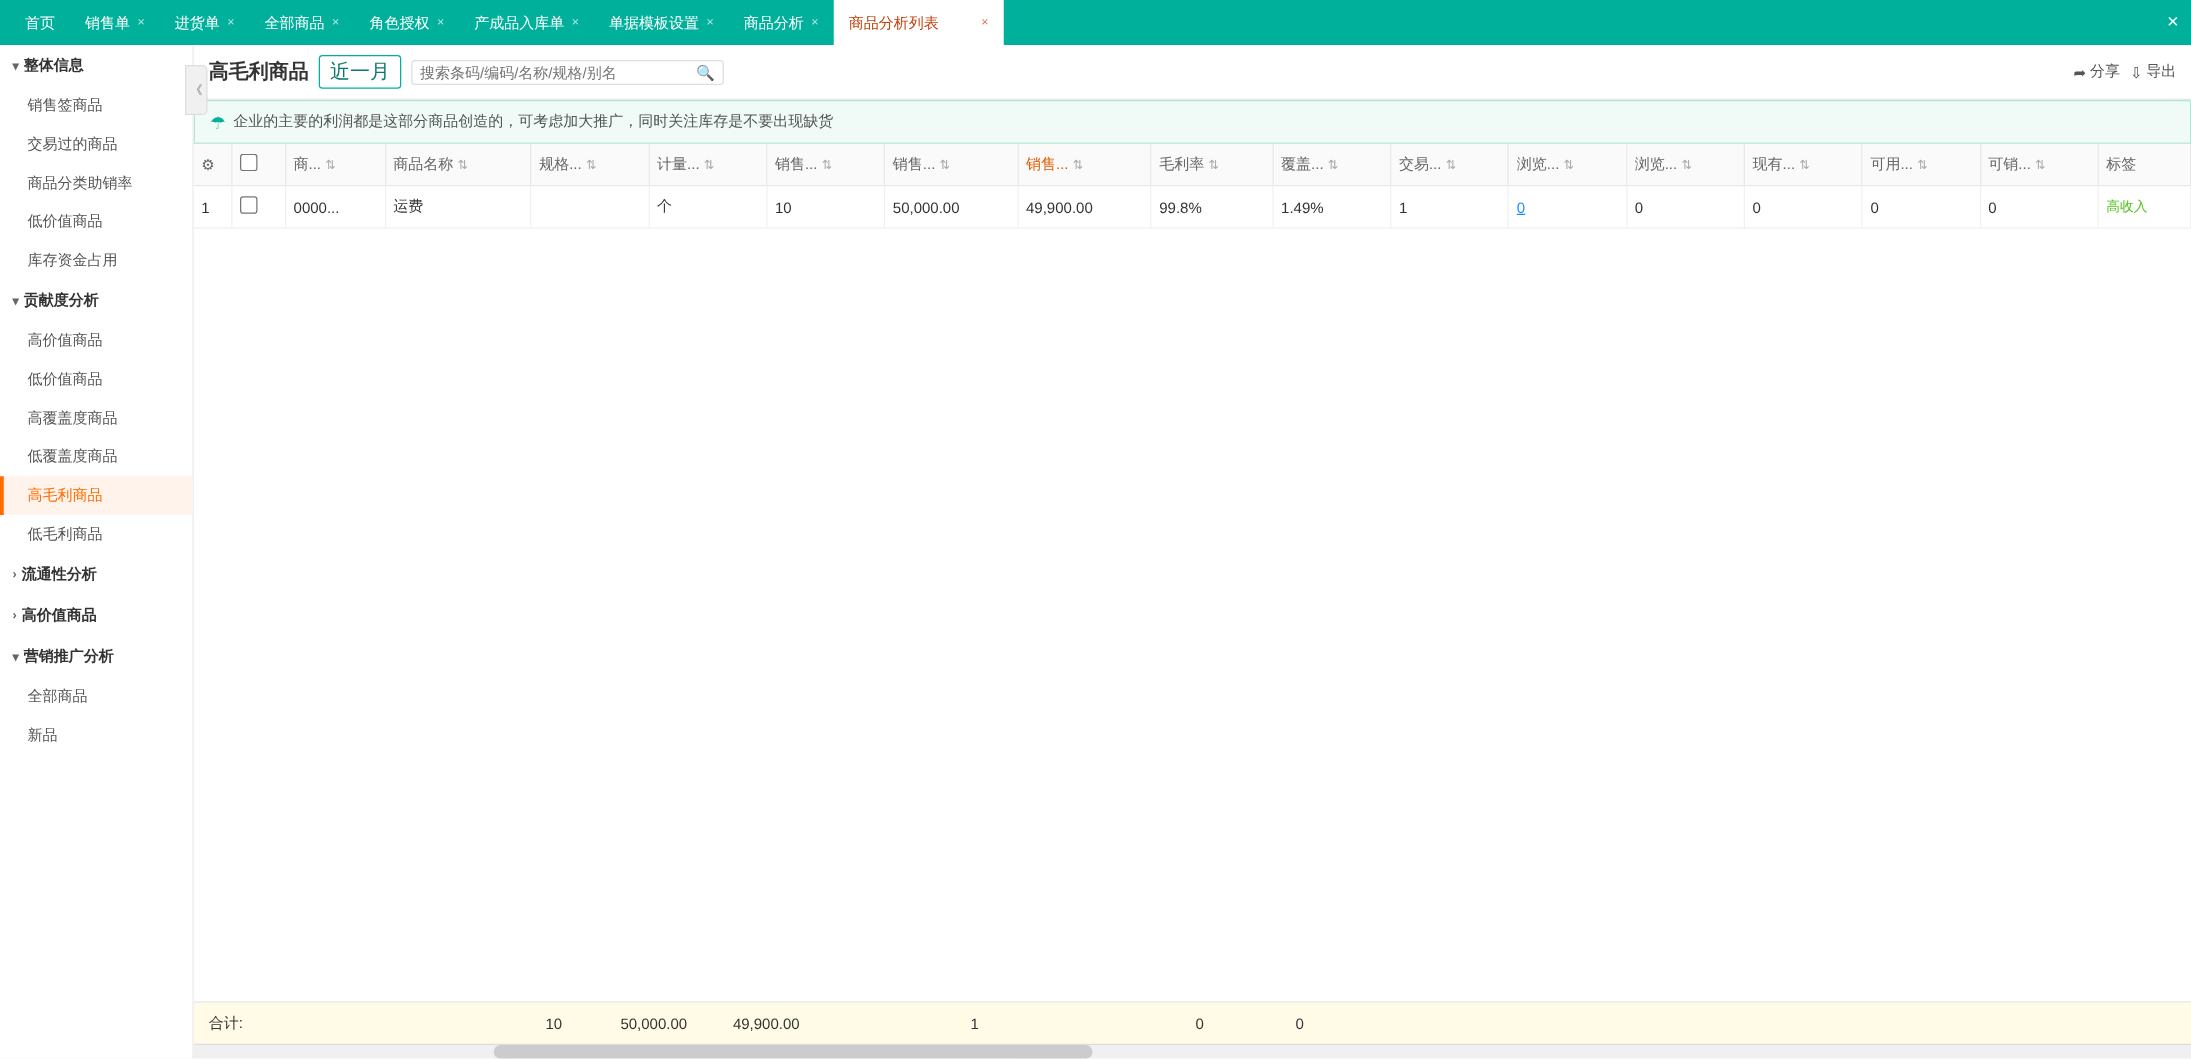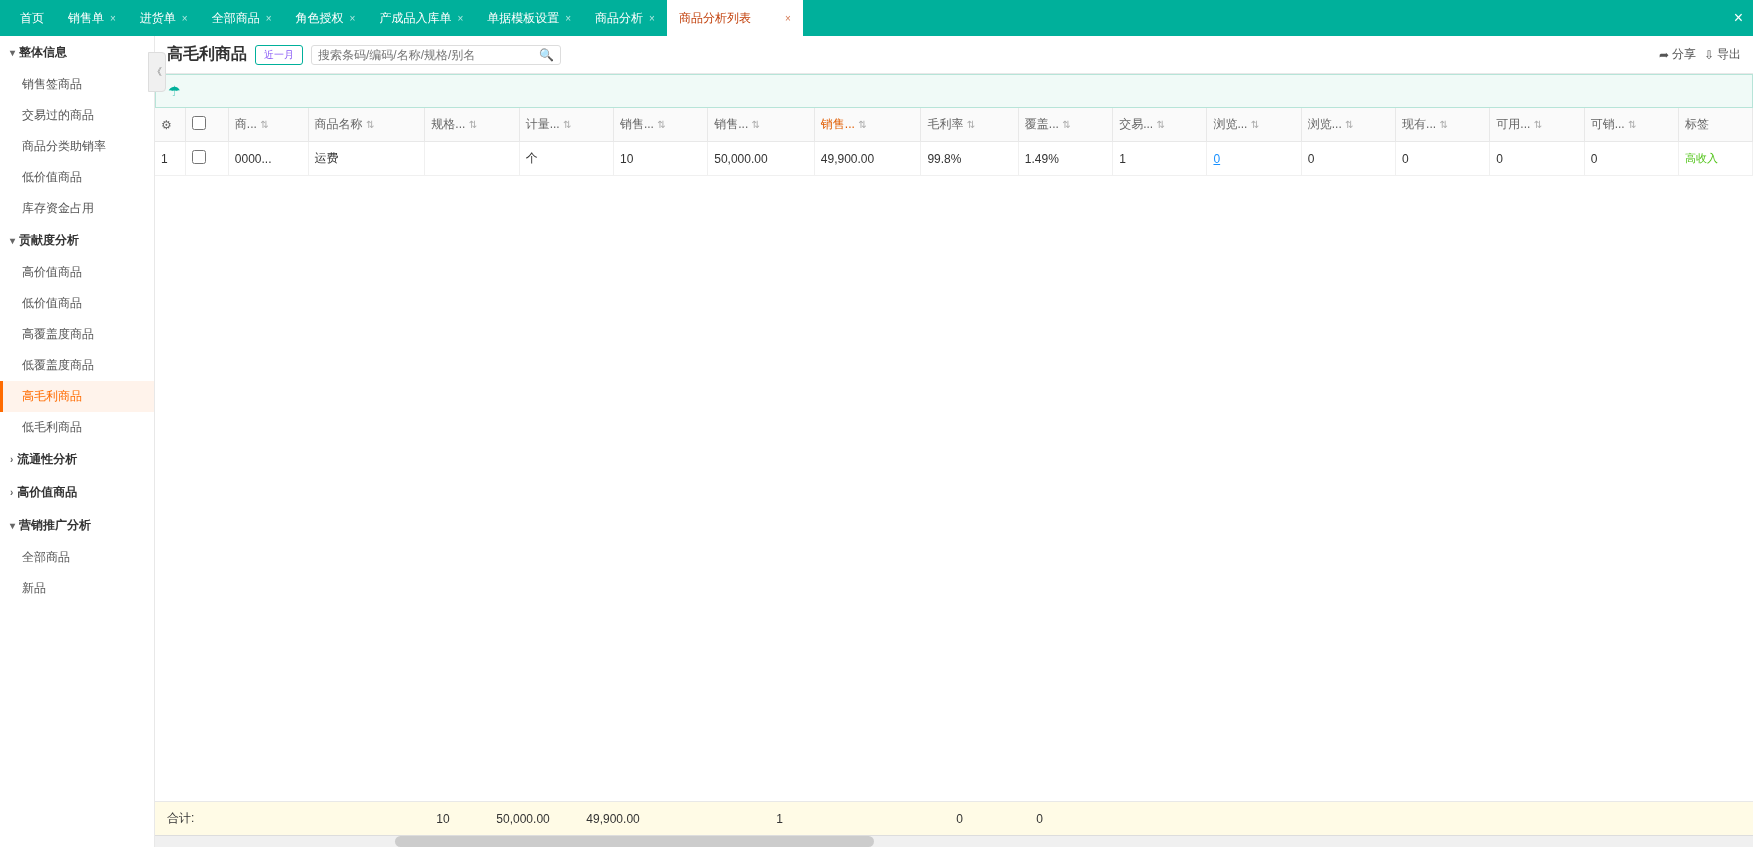--- a/index.html
+++ b/index.html
@@ -104,25 +104,25 @@
       flex-shrink: 0;
     }
     .content-title {
       font-size: 16px;
       font-weight: bold;
       color: #333;
     }
     .time-filter-btn {
       background: #fff;
       border: 1px solid #00b09b;
-      color: #8b5cf6;
+      color: #0f766e;
       padding: 2px 8px;
       border-radius: 3px;
       cursor: pointer;
-      font-size: 10px;
+      font-size: 16px;
     }
     .search-box {
       display: flex;
       align-items: center;
       border: 1px solid #ddd;
       border-radius: 3px;
       padding: 2px 6px;
       gap: 20px;
       flex: 1;
       max-width: 250px;
@@ -400,20 +400,21 @@
         </div>
         <div class="action-btn">
           <span>⇩</span>
           <span>导出</span>
         </div>
       </div>
     </div>
 
     <div class="tip-banner">
       <span class="tip-icon">☂</span>
+      <span>企业的主要的利润都是这部分商品创造的，可考虑加大推广，同时关注库存是不要出现缺货</span>
     </div>
 
     <div class="table-container">
       <table>
         <thead>
           <tr>
             <th class="th-settings">
               <span>⚙</span>
             </th>
             <th>

